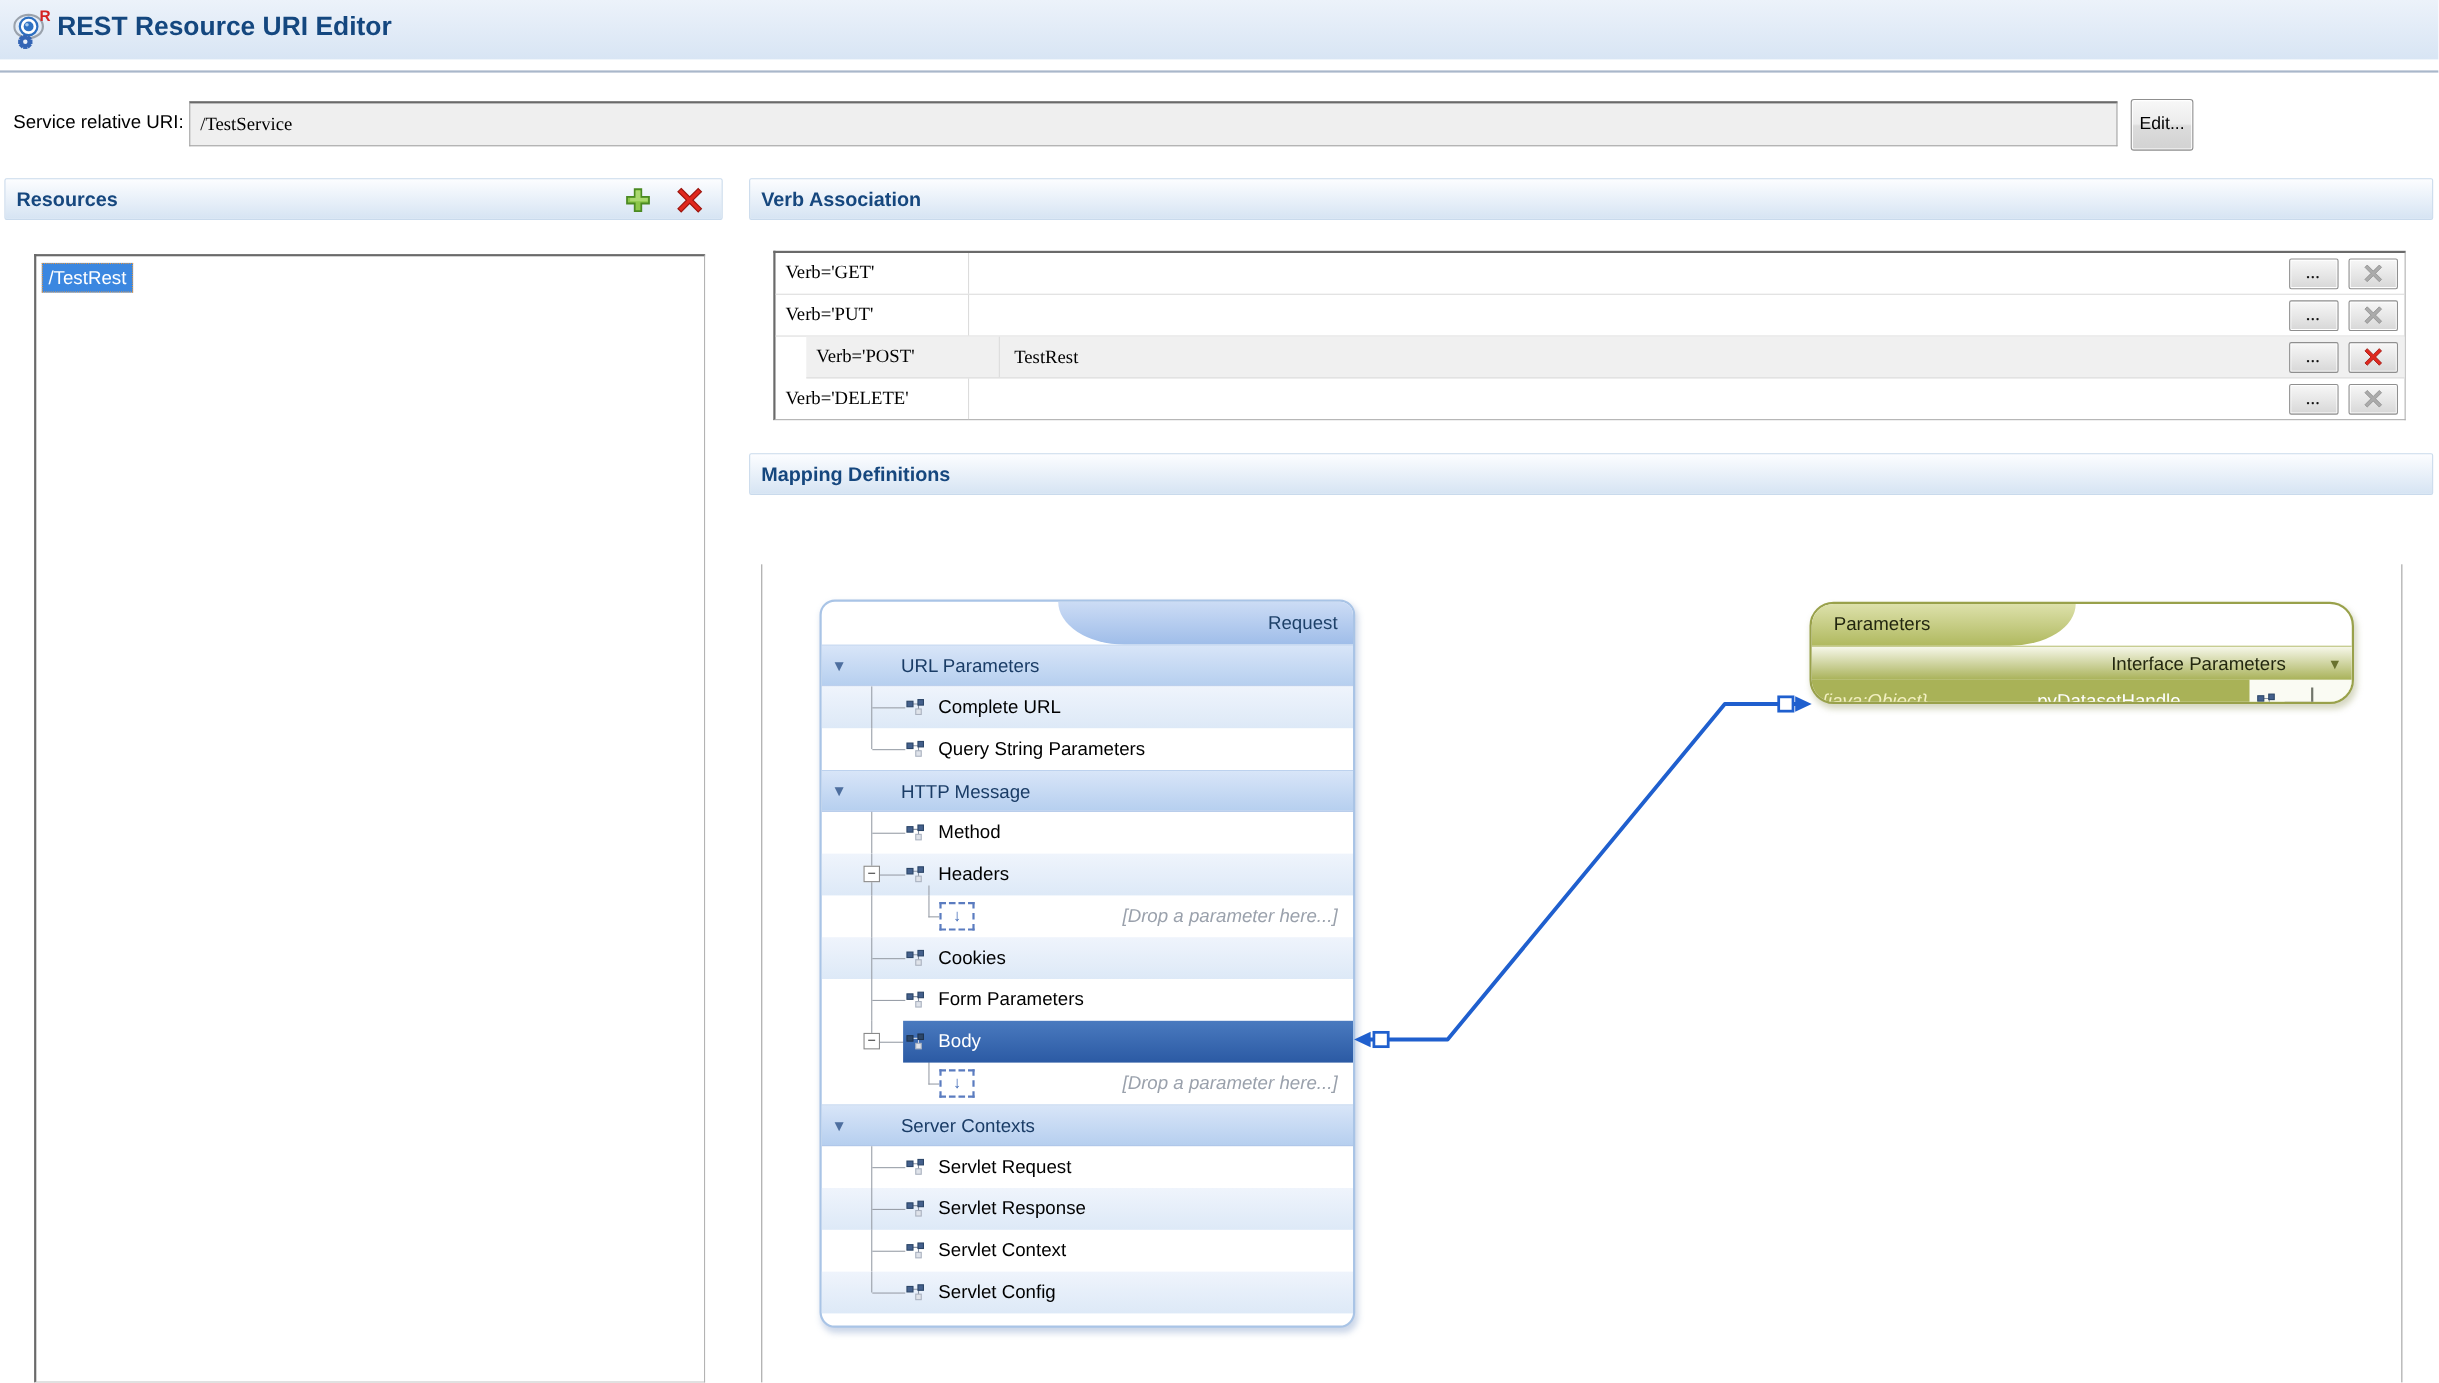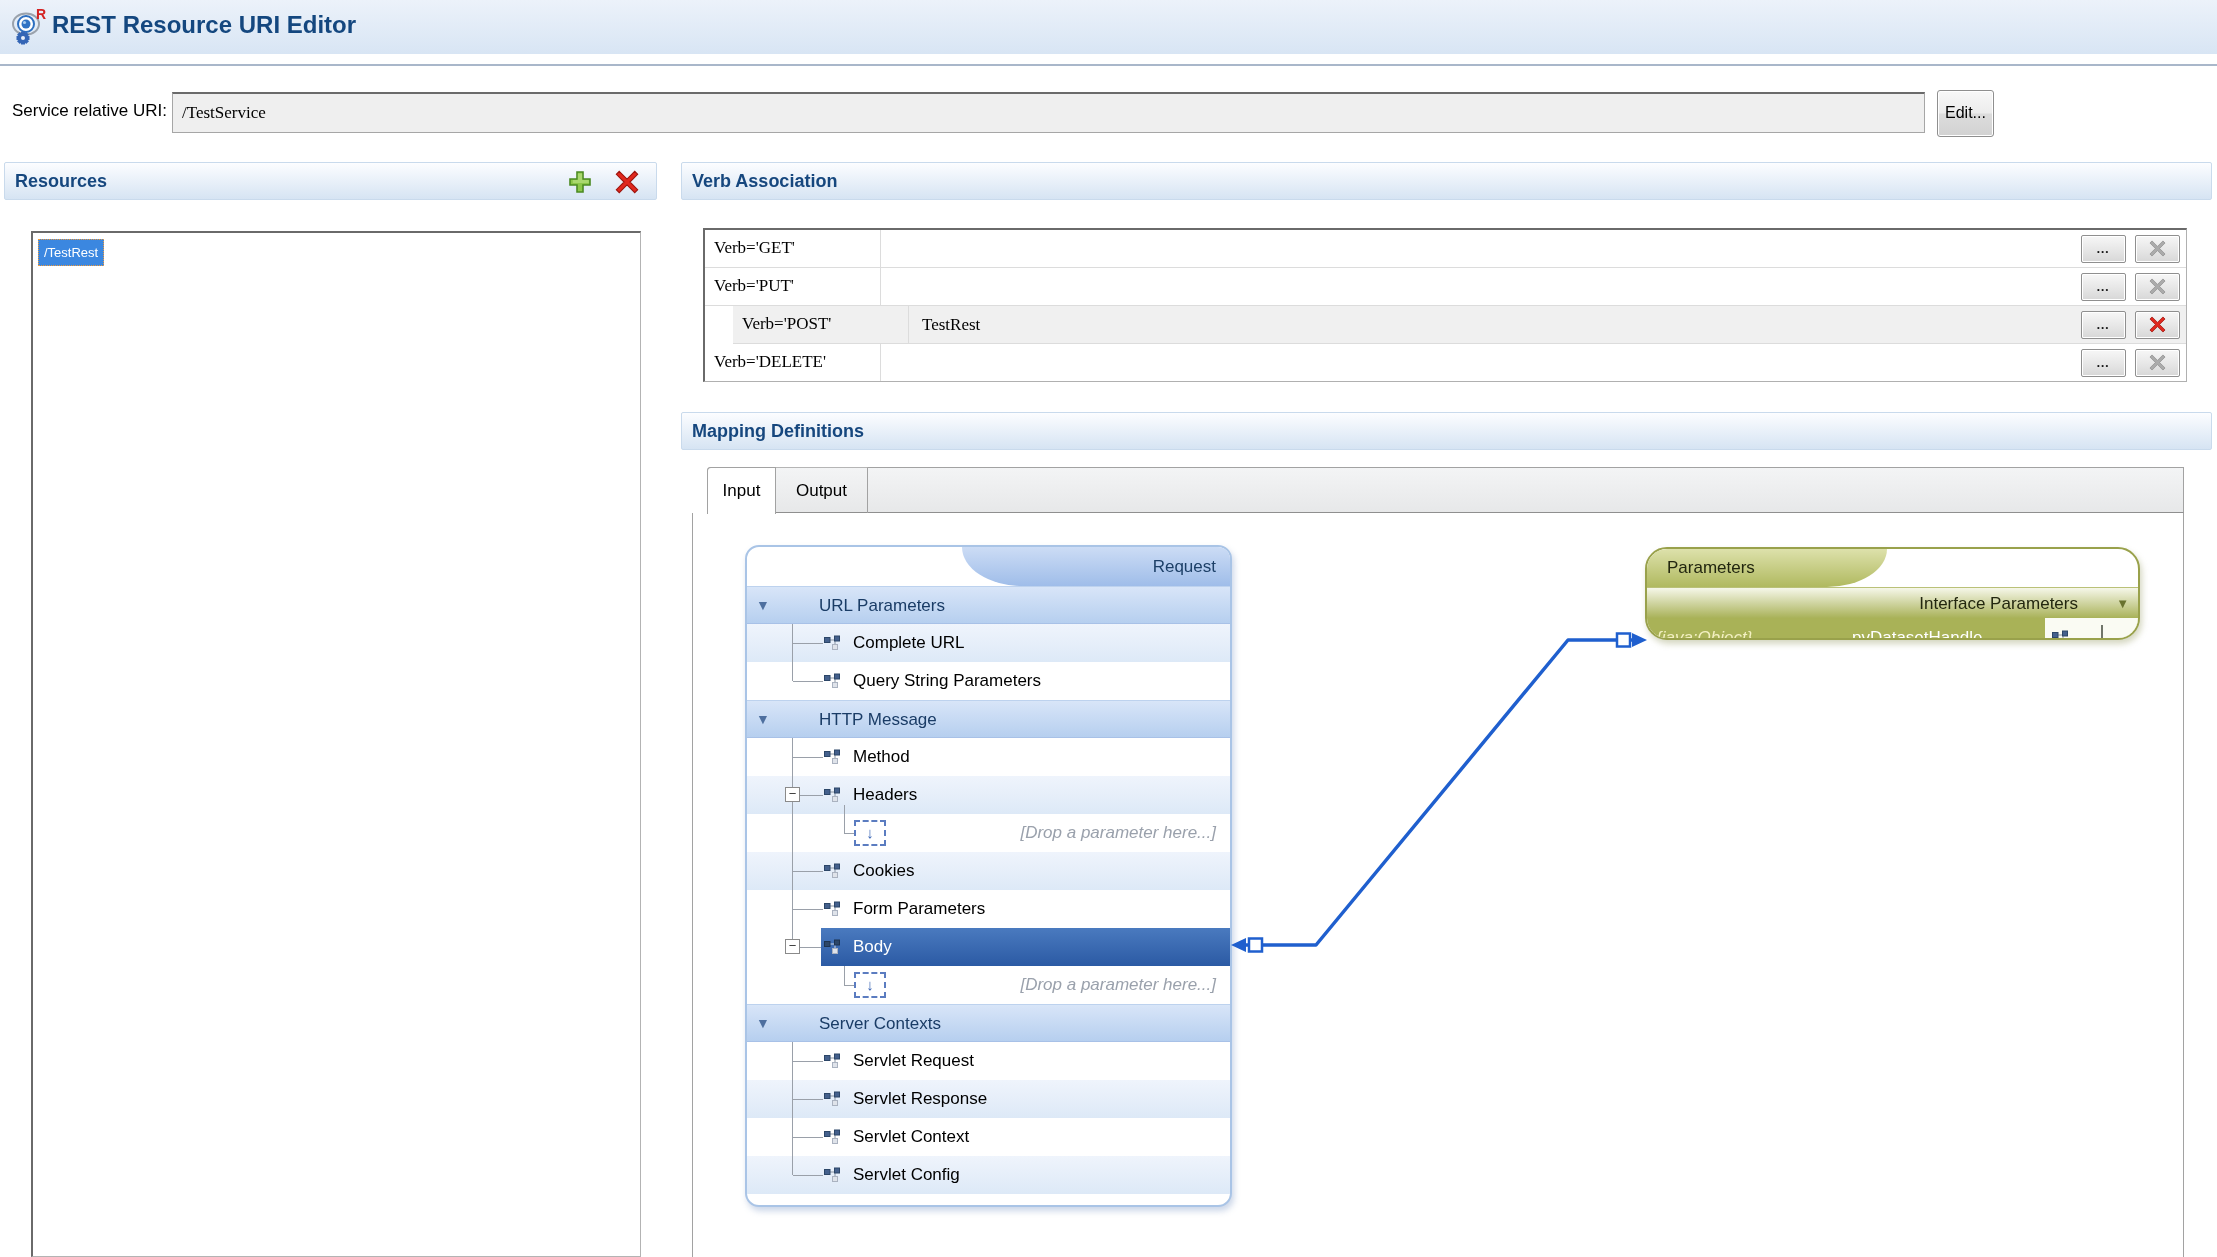--- a/index.html
+++ b/index.html
@@ -22,21 +22,21 @@
             box-shadow:inset 0 0 0 1px #fff;font-size:16px;text-align:center;line-height:44px;cursor:default;}
   
   .sec-hdr{position:absolute;height:38px;box-sizing:border-box;border:1px solid #c9daec;border-radius:2px;
            background:linear-gradient(#fcfdff,#d6e4f3);}
   .sec-hdr .t{position:absolute;left:10px;top:0;line-height:36px;font-size:18px;font-weight:bold;color:#16477e;white-space:nowrap;}
   
   .hdr-icon{position:absolute;top:5px;width:28px;height:27px;display:flex;align-items:center;justify-content:center;cursor:default;}
   .res-list{position:absolute;left:31px;top:231px;width:610px;height:1026px;box-sizing:border-box;background:#fff;
             border:1px solid #b3b3b3;border-top:2px solid #6a6a6a;border-left:2px solid #6a6a6a;}
   .res-item{position:absolute;left:5px;top:6px;height:27px;box-sizing:border-box;line-height:25px;padding:0 5px;
-            background:#3b87e0;color:#fff;font-size:13px;border:1px dotted #ef9b3c;}
+            background:#3b87e0;color:#fff;font-size:17px;border:1px dotted #ef9b3c;}
   
   .verb-table{position:absolute;left:703px;top:228px;width:1484px;box-sizing:border-box;background:#fff;
               border:1px solid #b0b0b0;border-top:2px solid #6a6a6a;border-left:2px solid #6a6a6a;font-family:Liberation Serif, serif;}
   .vrow{display:grid;grid-template-columns:176px 1fr 52px 57px;height:37px;border-bottom:1px solid #dcdcdc;align-items:center;}
   .vrow:last-child{border-bottom:none;}
   .vrow.hl{background:#f0f0f0;margin-left:28px;}
   .vcell{font-size:17px;padding-left:9px;border-right:1px solid #dcdcdc;height:100%;line-height:36px;box-sizing:border-box;white-space:nowrap;}
   .rcell{font-size:17px;padding-left:13px;white-space:nowrap;}
   .btn-sm{width:45px;height:28px;margin:0 auto;box-sizing:border-box;border:1px solid #8f8f8f;border-radius:2px;
           background:linear-gradient(#f7f7f7,#e6e6e6 55%,#d7d7d7);box-shadow:inset 0 0 0 1px #fff;
@@ -198,24 +198,20 @@
             <path d="M3.2 1 L9 6.8 L14.8 1 L17 3.2 L11.2 9 L17 14.8 L14.8 17 L9 11.2 L3.2 17 L1 14.8 L6.8 9 L1 3.2 Z" fill="#ababab" stroke="#8f8f8f" stroke-width="0.8"></path>
           </svg>
       </div>
     </div>
   </div>
 
   <div class="sec-hdr" style="left:681px;top:412px;width:1531px;">
     <span class="t">Mapping Definitions</span>
   </div>
 
-  <div class="strip">
-    <div class="tab active">Input</div>
-    <div class="tab idle">Output</div>
-  </div>
   <div class="content"></div>
 
   <div class="req-box">
     <div class="req-tab">
       <span class="lbl">Request</span>
     </div>
     <div class="rows">
 
       <div class="row group">
         <span class="tri">▼</span>

